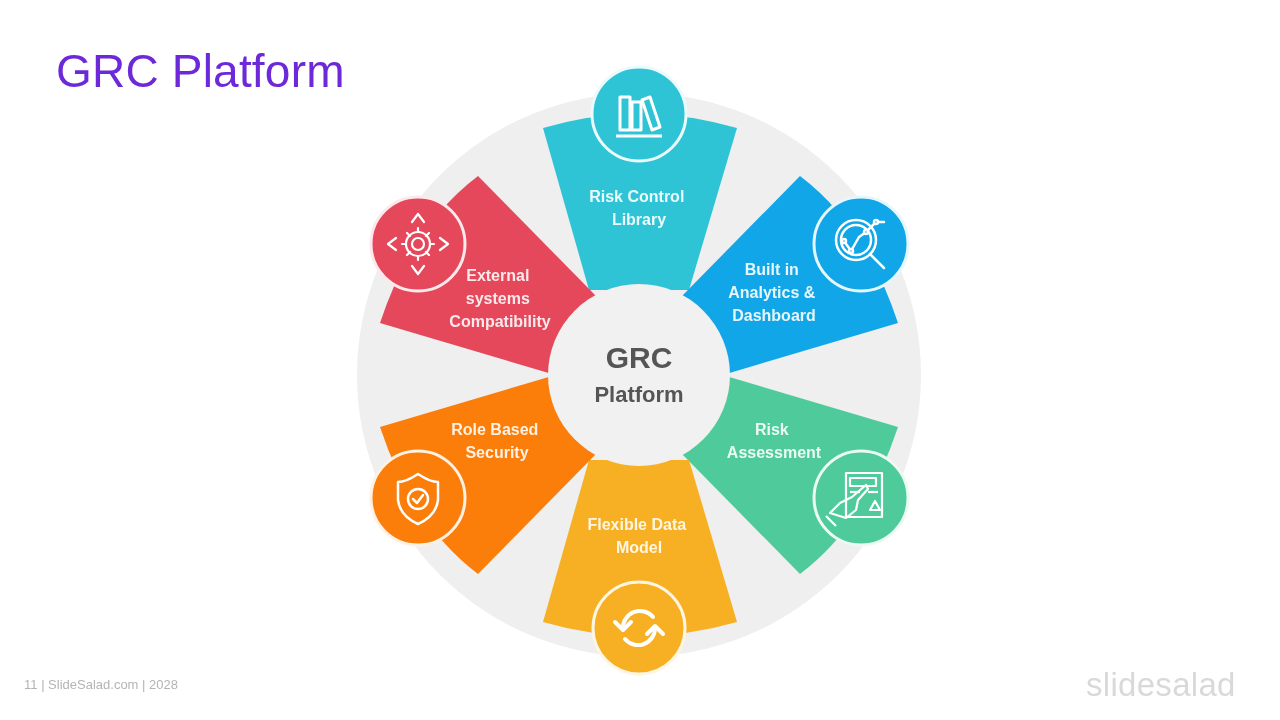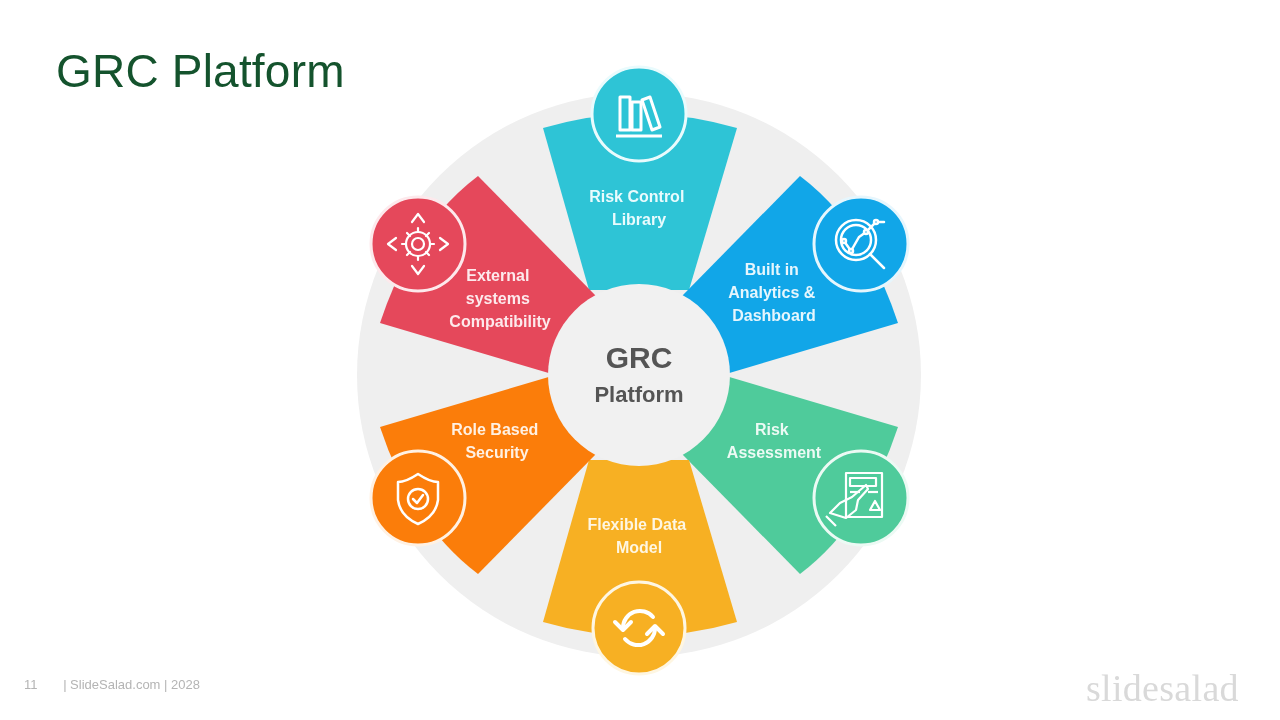--- a/index.html
+++ b/index.html
@@ -3,34 +3,34 @@
 <meta charset="utf-8">
 <style>
   html, body { margin: 0; padding: 0; }
   body {
     width: 1280px; height: 720px; overflow: hidden; position: relative;
     background: #ffffff;
     font-family: "Liberation Sans", sans-serif;
   }
   .slide-title {
     position: absolute; left: 56px; top: 44px;
-    font-size: 46px; color: #14532d; font-weight: normal; letter-spacing: 0.2px;
+    font-size: 46px; color: #6d28d9; font-weight: normal; letter-spacing: 0.2px;
     font-family: "Liberation Sans", sans-serif;
   }
   .diagram { position: absolute; left: 0; top: 0; width: 1280px; height: 720px; }
   .footer-left {
     position: absolute; left: 24px; top: 677px;
     font-size: 13px; color: #b4b4b4;
     font-family: "Liberation Sans", sans-serif;
   }
-  .footer-left .page-num { margin-right: 22px; }
+  .footer-left .page-num { }
   .brand {
     position: absolute; left: 1086px; top: 666px;
-    font-size: 38px; color: #d9d9d9; letter-spacing: 0.3px;
-    font-family: Liberation Serif, serif;
+    font-size: 33px; color: #d9d9d9; letter-spacing: 0.3px;
+    font-family: Liberation Sans, sans-serif;
   }
   svg text { font-family: "Liberation Sans", sans-serif; }
 </style>
 </head>
 <body>
 
 <div class="slide-title">GRC Platform</div>
 
 <svg class="diagram" viewBox="0 0 1280 720" width="1280" height="720">
 

